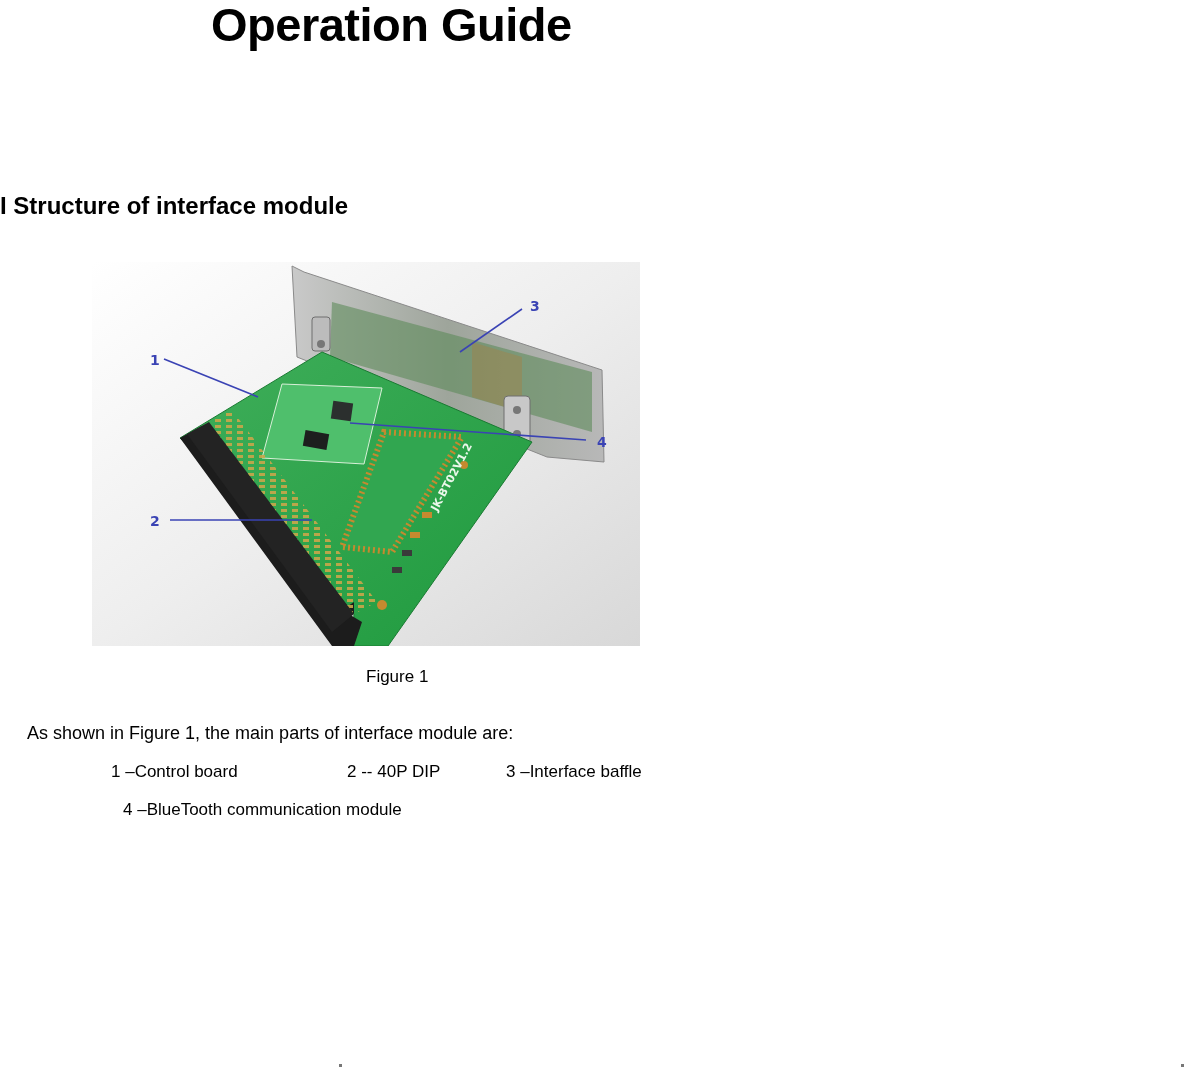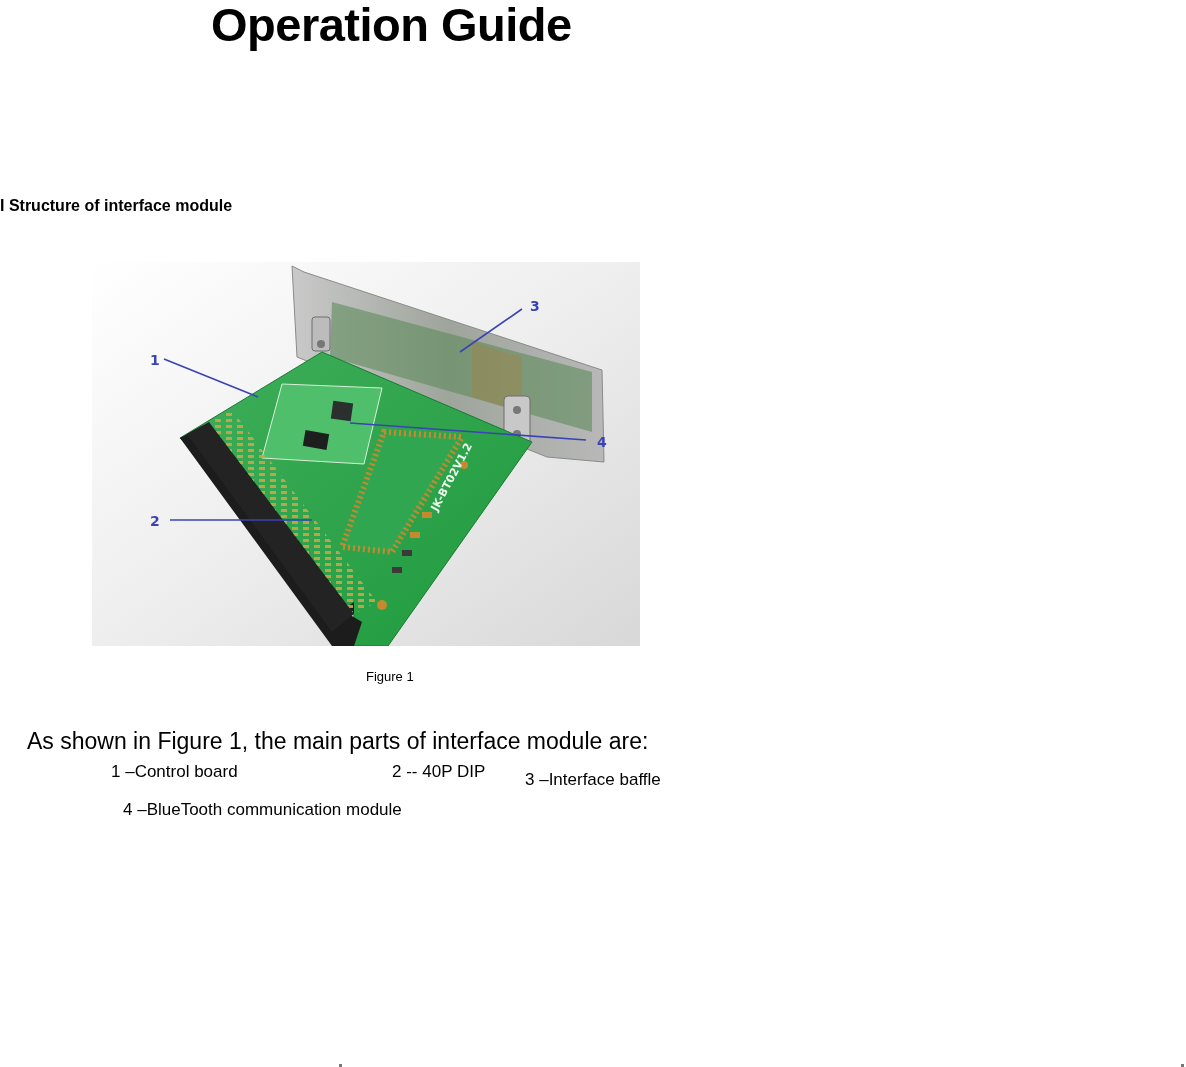--- a/index.html
+++ b/index.html
@@ -1,25 +1,25 @@
 <!DOCTYPE html>
 <html><head>
 <meta charset="utf-8">
 <style>
   html, body { margin:0; padding:0; background:#ffffff; }
   body { width:1186px; height:1067px; position:relative; overflow:hidden;
          font-family:"Liberation Sans", sans-serif; color:#000; }
   .title { position:absolute; left:211px; top:-4px; font-size:47px; font-weight:bold;
            letter-spacing:-0.5px; line-height:58px; white-space:nowrap; }
-  .section { position:absolute; left:0; top:194px; font-size:16px; font-weight:bold;
+  .section { position:absolute; left:0; top:194px; font-size:24px; font-weight:bold;
              line-height:24px; white-space:nowrap; }
   .figure { position:absolute; left:92px; top:262px; width:548px; height:384px; overflow:hidden; }
   .figure svg { display:block; }
-  .caption { position:absolute; left:366px; top:667px; font-size:13px; line-height:20px; }
-  .para { position:absolute; left:27px; top:723px; font-size:23px; line-height:20px; white-space:nowrap;margin-top:8px; }
+  .caption { position:absolute; left:366px; top:667px; font-size:17px; line-height:20px; }
+  .para { position:absolute; left:27px; top:723px; font-size:18px; line-height:20px; white-space:nowrap; }
   .part { position:absolute; font-size:17px; line-height:20px; white-space:nowrap; }
   .callout { font-family:"DejaVu Sans", sans-serif; font-weight:bold; font-size:14px; fill:#3a43b4; }
   .dot { position:absolute; width:3px; height:3px; background:#777; top:1064px; }
 </style>
 </head>
 <body>
 
 <div class="title">Operation Guide</div>
 
 <div class="section">I Structure of interface module</div>
@@ -89,18 +89,18 @@
     <text class="callout" x="438" y="49">3</text>
     <text class="callout" x="505" y="185">4</text>
   </svg>
 </div>
 
 <div class="caption">Figure 1</div>
 
 <div class="para">As shown in Figure 1, the main parts of interface module are:</div>
 
 <div class="part" style="left:95px; top:762px;margin-left:16px;">1 –Control board</div>
-<div class="part" style="left:347px; top:762px;margin-left:45px;">2 -- 40P DIP</div>
-<div class="part" style="left:525px; top:762px;margin-top:8px;">3 –Interface baffle</div>
+<div class="part" style="left:347px; top:762px;">2 -- 40P DIP</div>
+<div class="part" style="left:506px; top:762px;">3 –Interface baffle</div>
 <div class="part" style="left:95px; top:800px;margin-left:28px;">4 –BlueTooth communication module</div>
 
 <div class="dot" style="left:339px;"></div>
 <div class="dot" style="left:1181px;"></div>
 
 </body></html>

